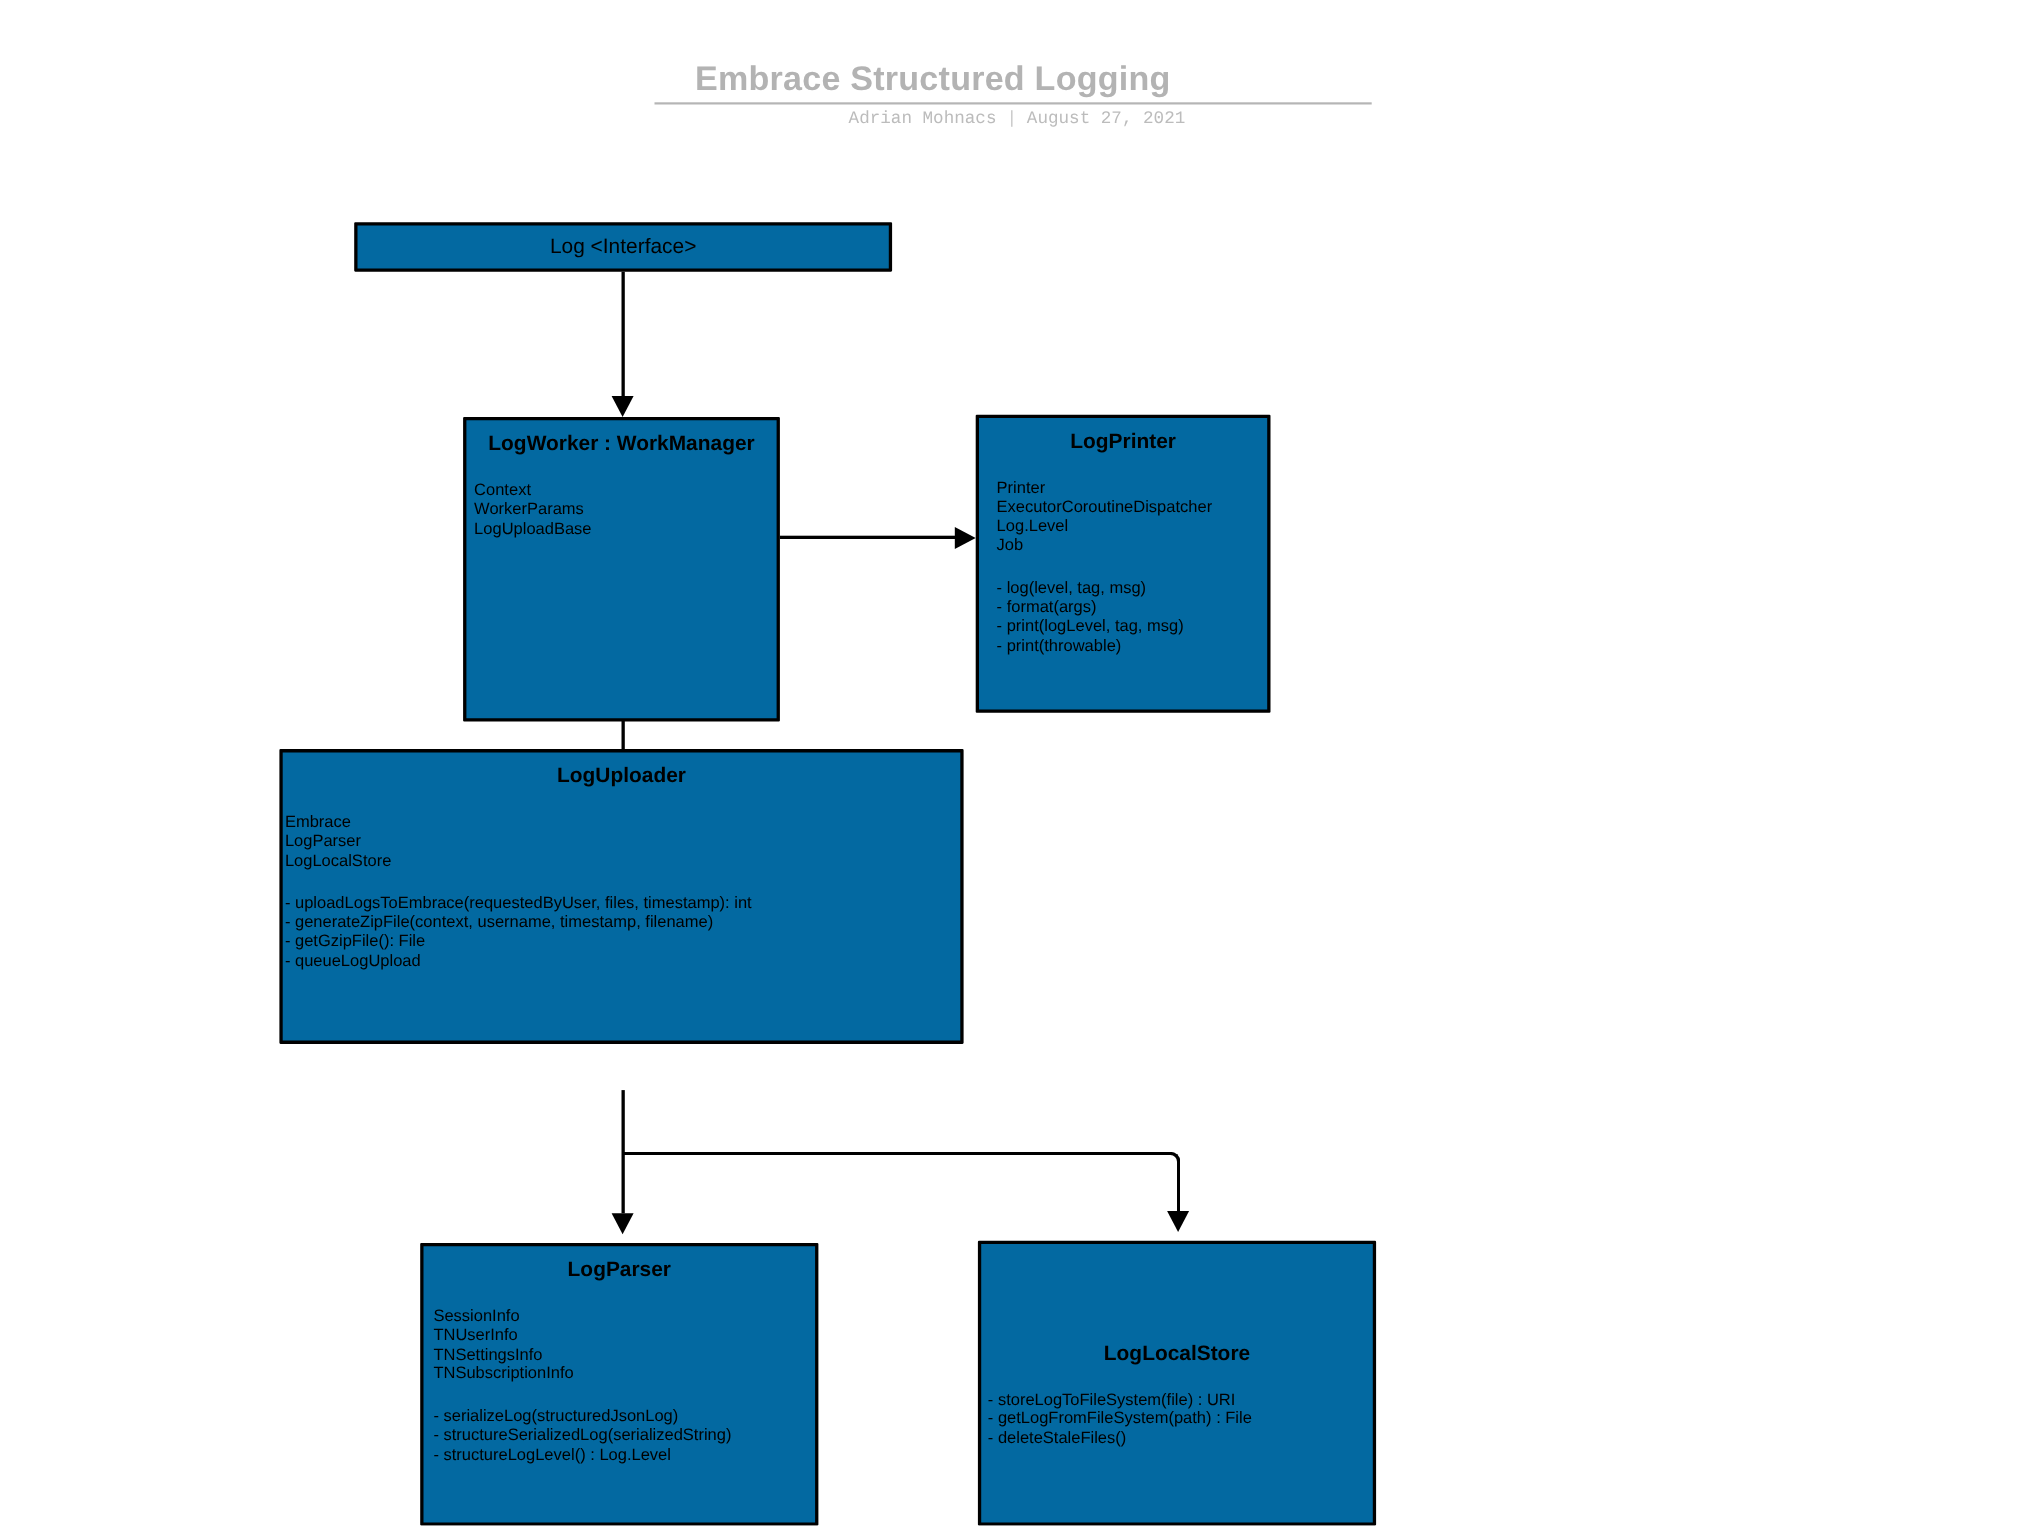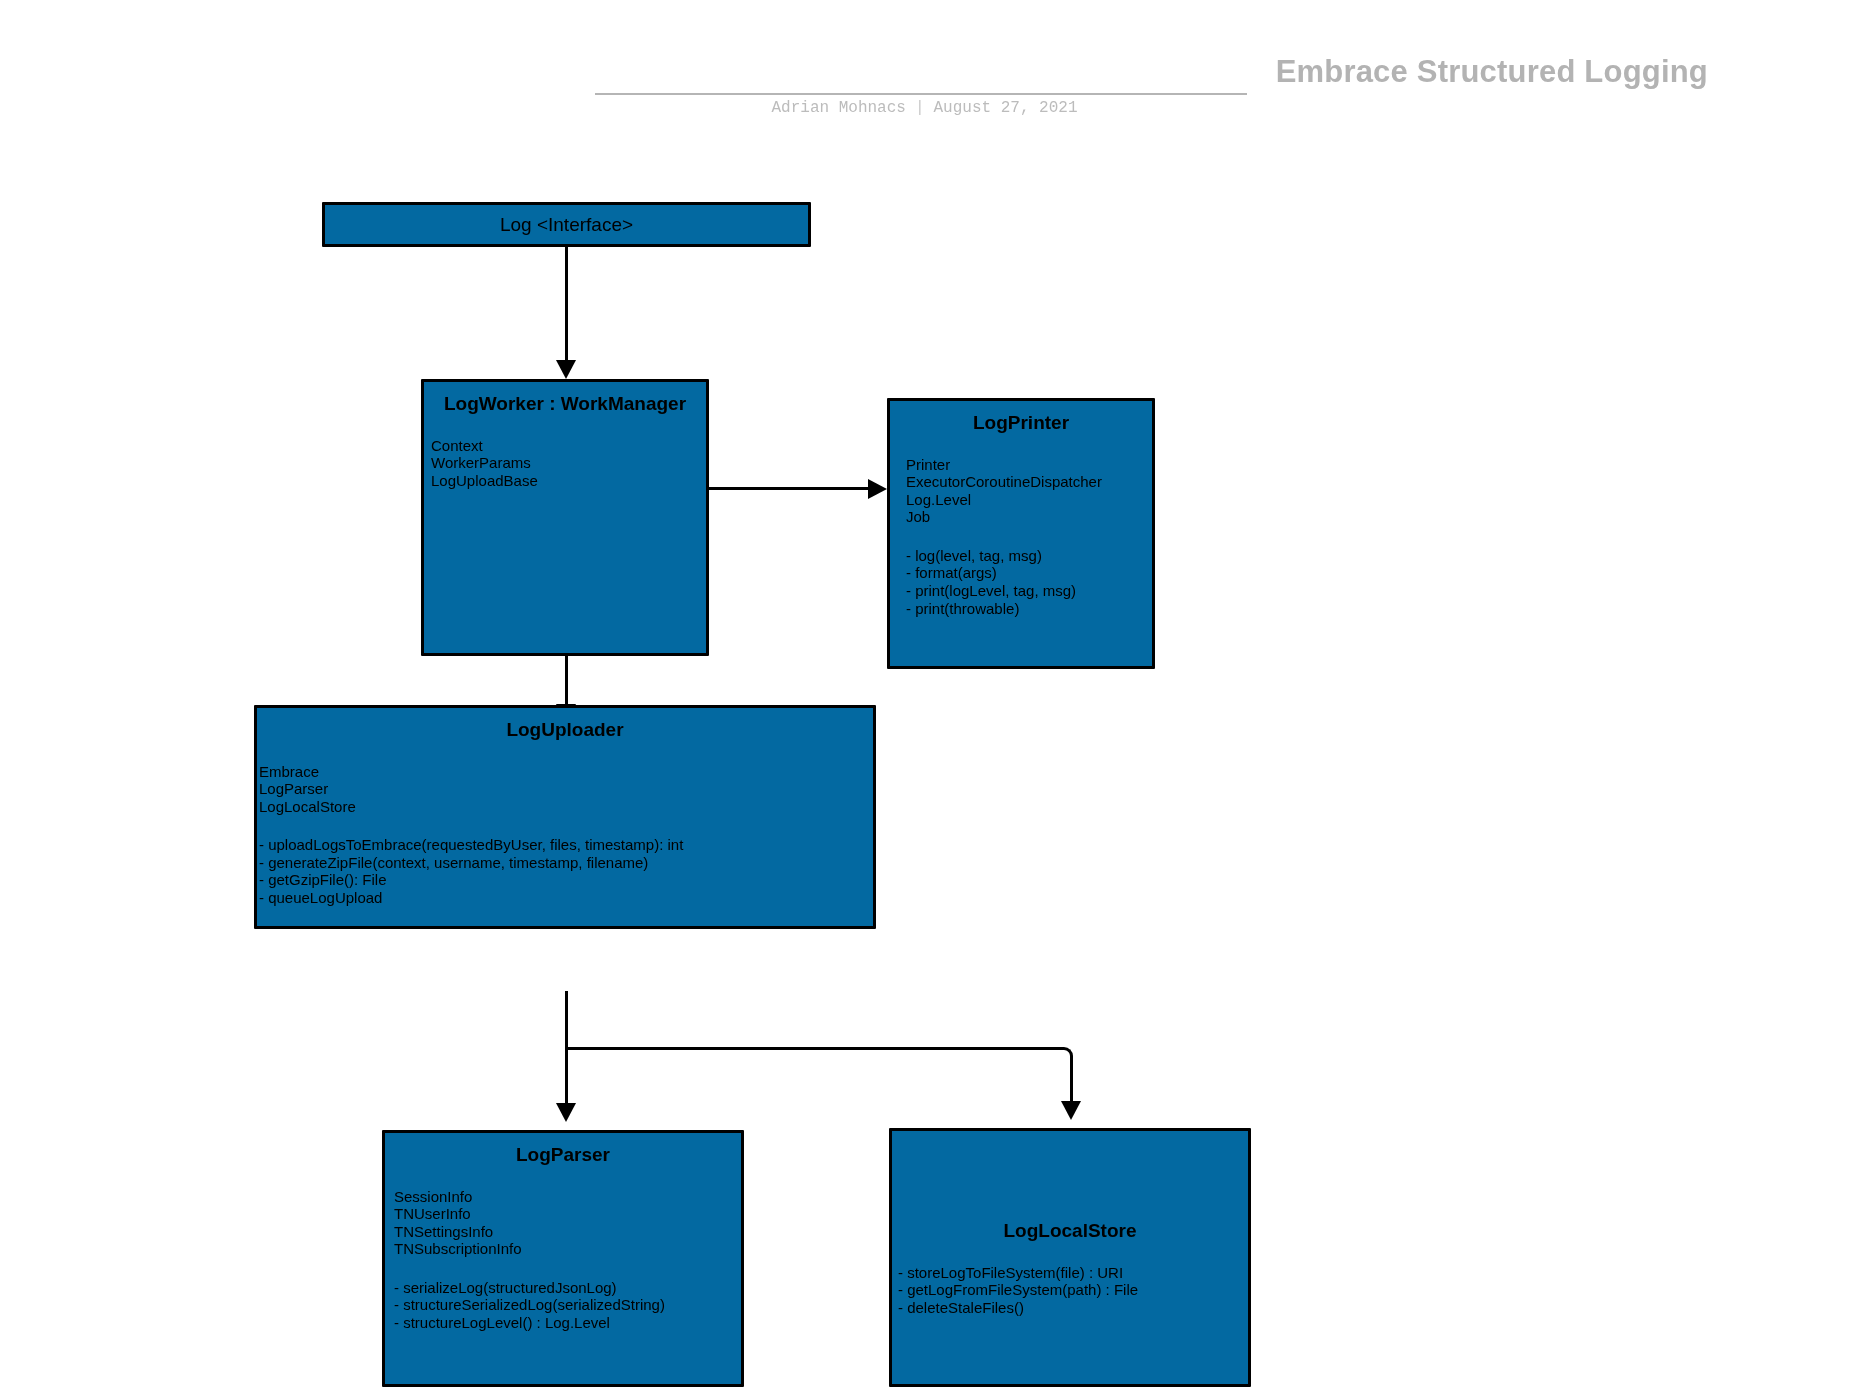--- a/index.html
+++ b/index.html
@@ -15,24 +15,24 @@
     position: relative;
     width: 1849px;
     height: 1387px;
     background: #ffffff;
     overflow: hidden;
   }
 
   
   .doc-title {
     position: absolute;
-    left: 12px;
+    left: 0;
     top: 54px;
     width: 1696px;
-    text-align: right;
+    text-align: center;
     font-size: 31px;
     font-weight: bold;
     color: #b3b3b3;
     letter-spacing: 0.2px;
   }
   .title-rule {
     position: absolute;
     left: 595px;
     top: 93px;
     width: 652px;
@@ -105,29 +105,28 @@
     padding: 10px 0 0 0;
   }
   #box-logworker .body { padding-left: 7px; }
 
   #box-logprinter {
     left: 887px;
     top: 377px;
     width: 268px;
     height: 271px;
     padding: 10px 0 0 0;
-    margin-top: 21px;
   }
   #box-logprinter .body { padding-left: 16px; }
 
   #box-loguploader {
     left: 254px;
-    top: 705px;
+    top: 681px;
     width: 622px;
-    height: 224px;
+    height: 268px;
     padding: 10px 0 0 0;
   }
   #box-loguploader .body { padding-left: 2px; }
 
   #box-logparser {
     left: 382px;
     top: 1130px;
     width: 362px;
     height: 257px;
     padding: 10px 0 0 0;

